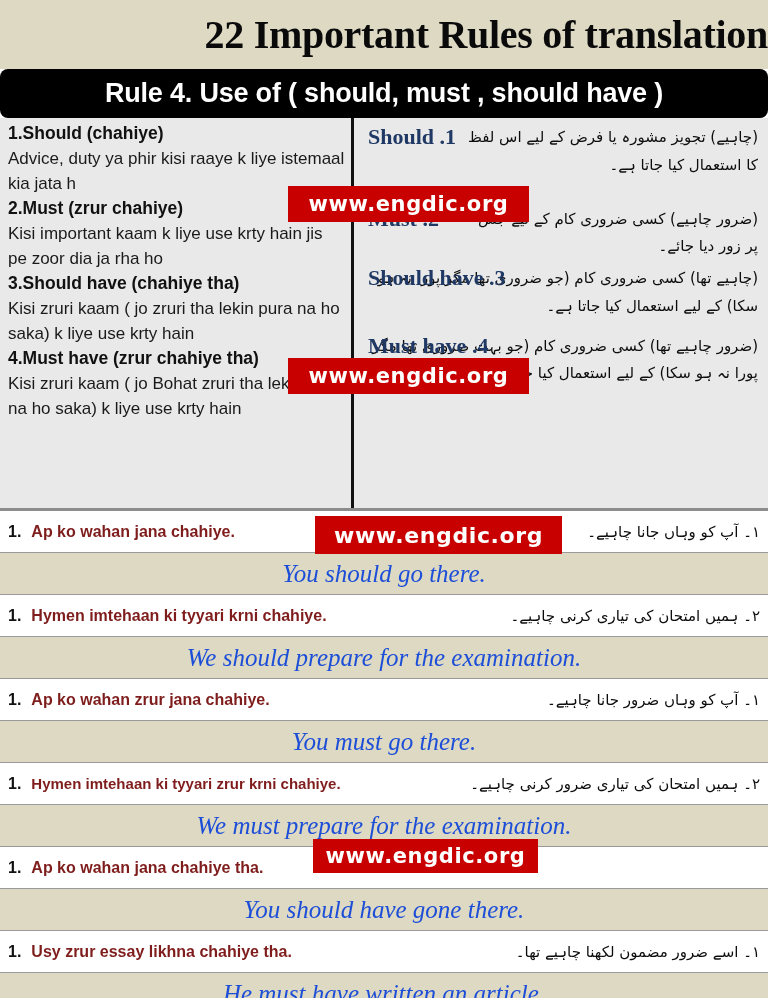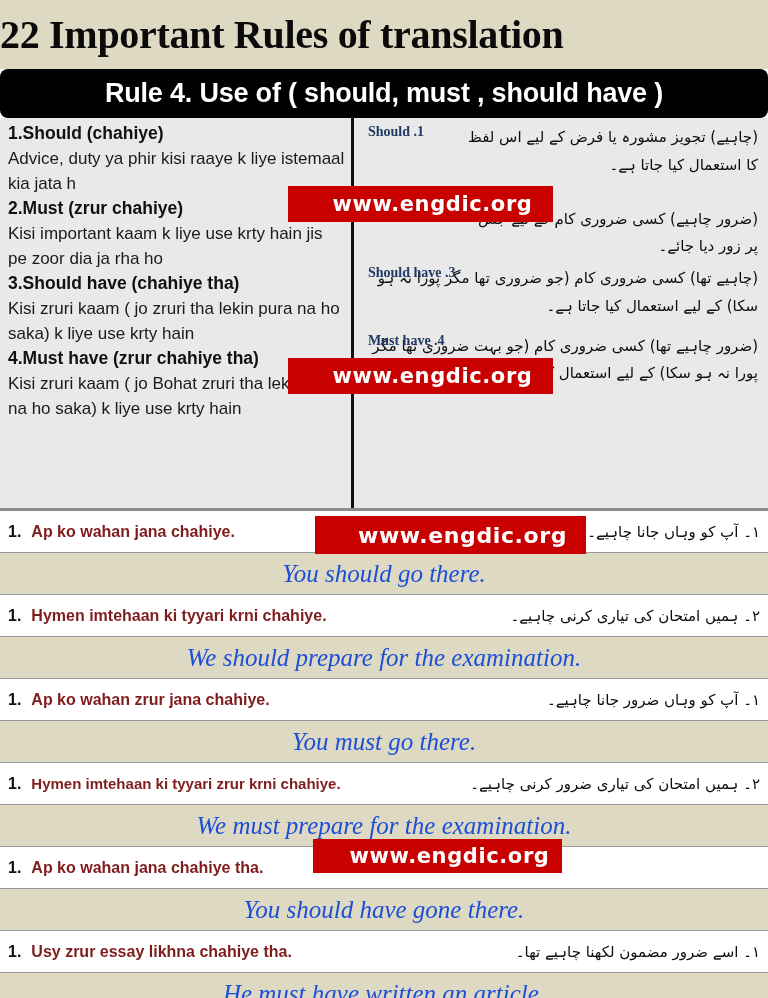--- a/index.html
+++ b/index.html
@@ -14,21 +14,21 @@
     overflow: hidden;
     position: relative;
   }
 
   
   .title-band {
     height: 68px;
     background: #ddd9c3;
     display: flex;
     align-items: center;
-    justify-content: flex-start;
+    justify-content: flex-end;
     border-bottom: 1px solid #ddd9c3;
   }
   .title-band .title-text {
     font-family: "Liberation Serif", serif;
     font-weight: bold;
     font-size: 40px;
     color: #0a0a0a;
     letter-spacing: -0.3px;
     white-space: nowrap;
   }
@@ -88,21 +88,21 @@
   }
 
   
   .ur-block {
     position: relative;
     margin-bottom: 2px;
   }
   .ur-label {
     font-family: "Liberation Serif", serif;
     font-weight: bold;
-    font-size: 14px;
+    font-size: 22px;
     color: #1f3864;
     position: absolute;
     left: 6px;
     top: 0;
     white-space: nowrap;
   }
   .ur-text {
     direction: rtl;
     font-family: "DejaVu Sans", sans-serif;
     font-size: 15px;
@@ -174,21 +174,20 @@
     color: #ffffff;
     font-family: "DejaVu Sans", sans-serif;
     font-weight: bold;
     font-size: 21px;
     letter-spacing: 0.6px;
     display: flex;
     align-items: center;
     justify-content: center;
     z-index: 30;
     white-space: nowrap;
-    padding-left: 24px;
   }
   #wm1 { left: 288px; top: 186px; width: 241px; height: 36px; }
   #wm2 { left: 288px; top: 358px; width: 241px; height: 36px; }
   #wm3 { left: 315px; top: 516px; width: 247px; height: 38px; font-size: 22px; }
   #wm4 { left: 313px; top: 839px; width: 225px; height: 34px; font-size: 21px; }
 </style>
 </head>
 <body>
 
 <div class="title-band">

